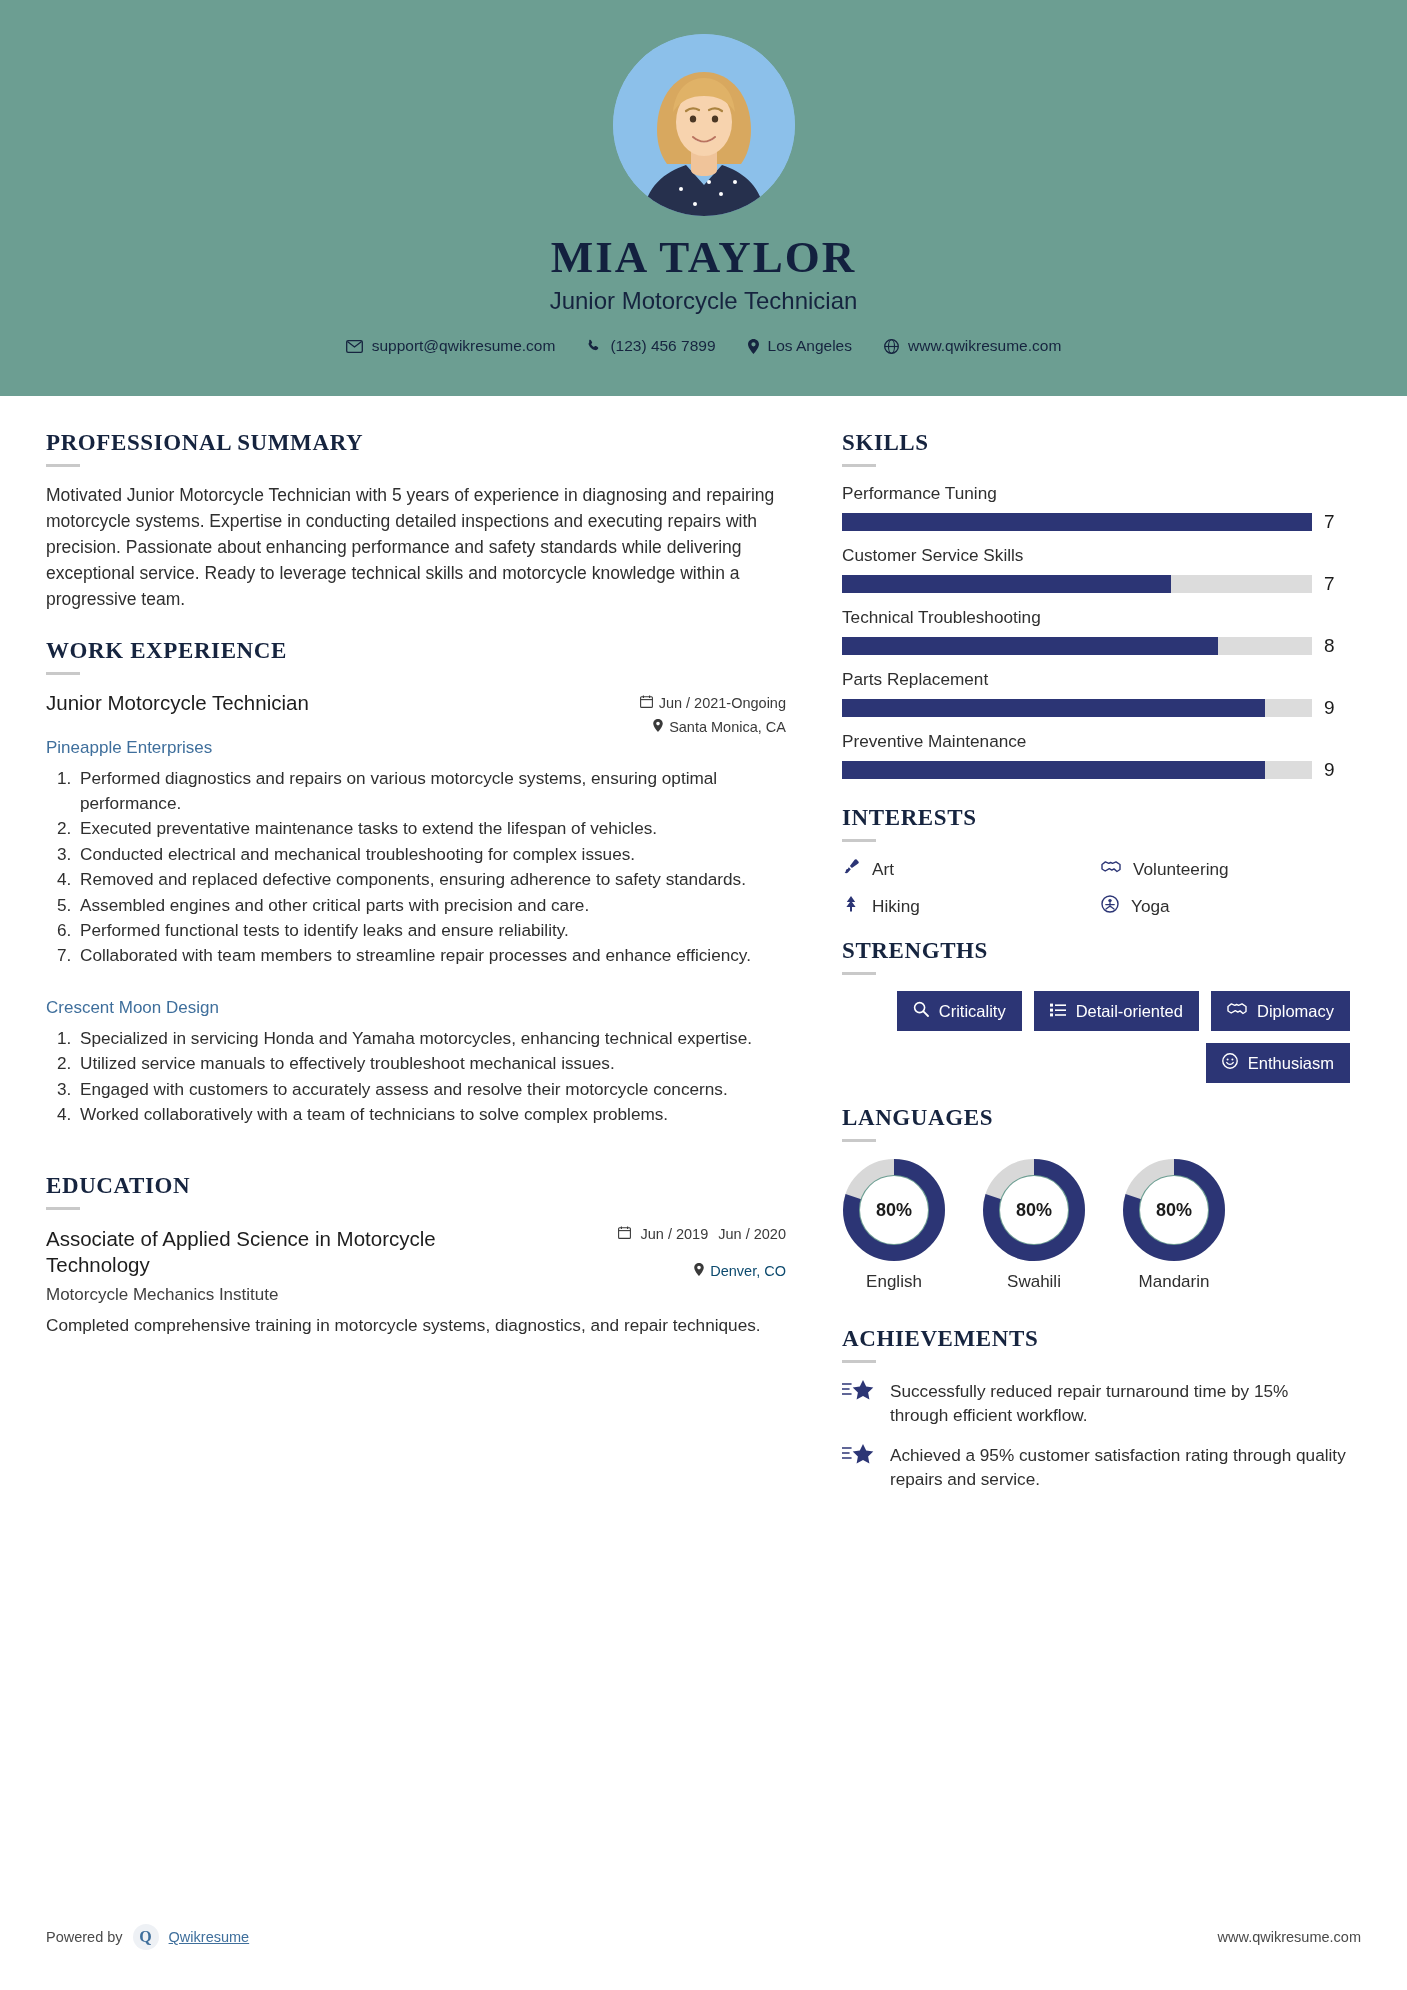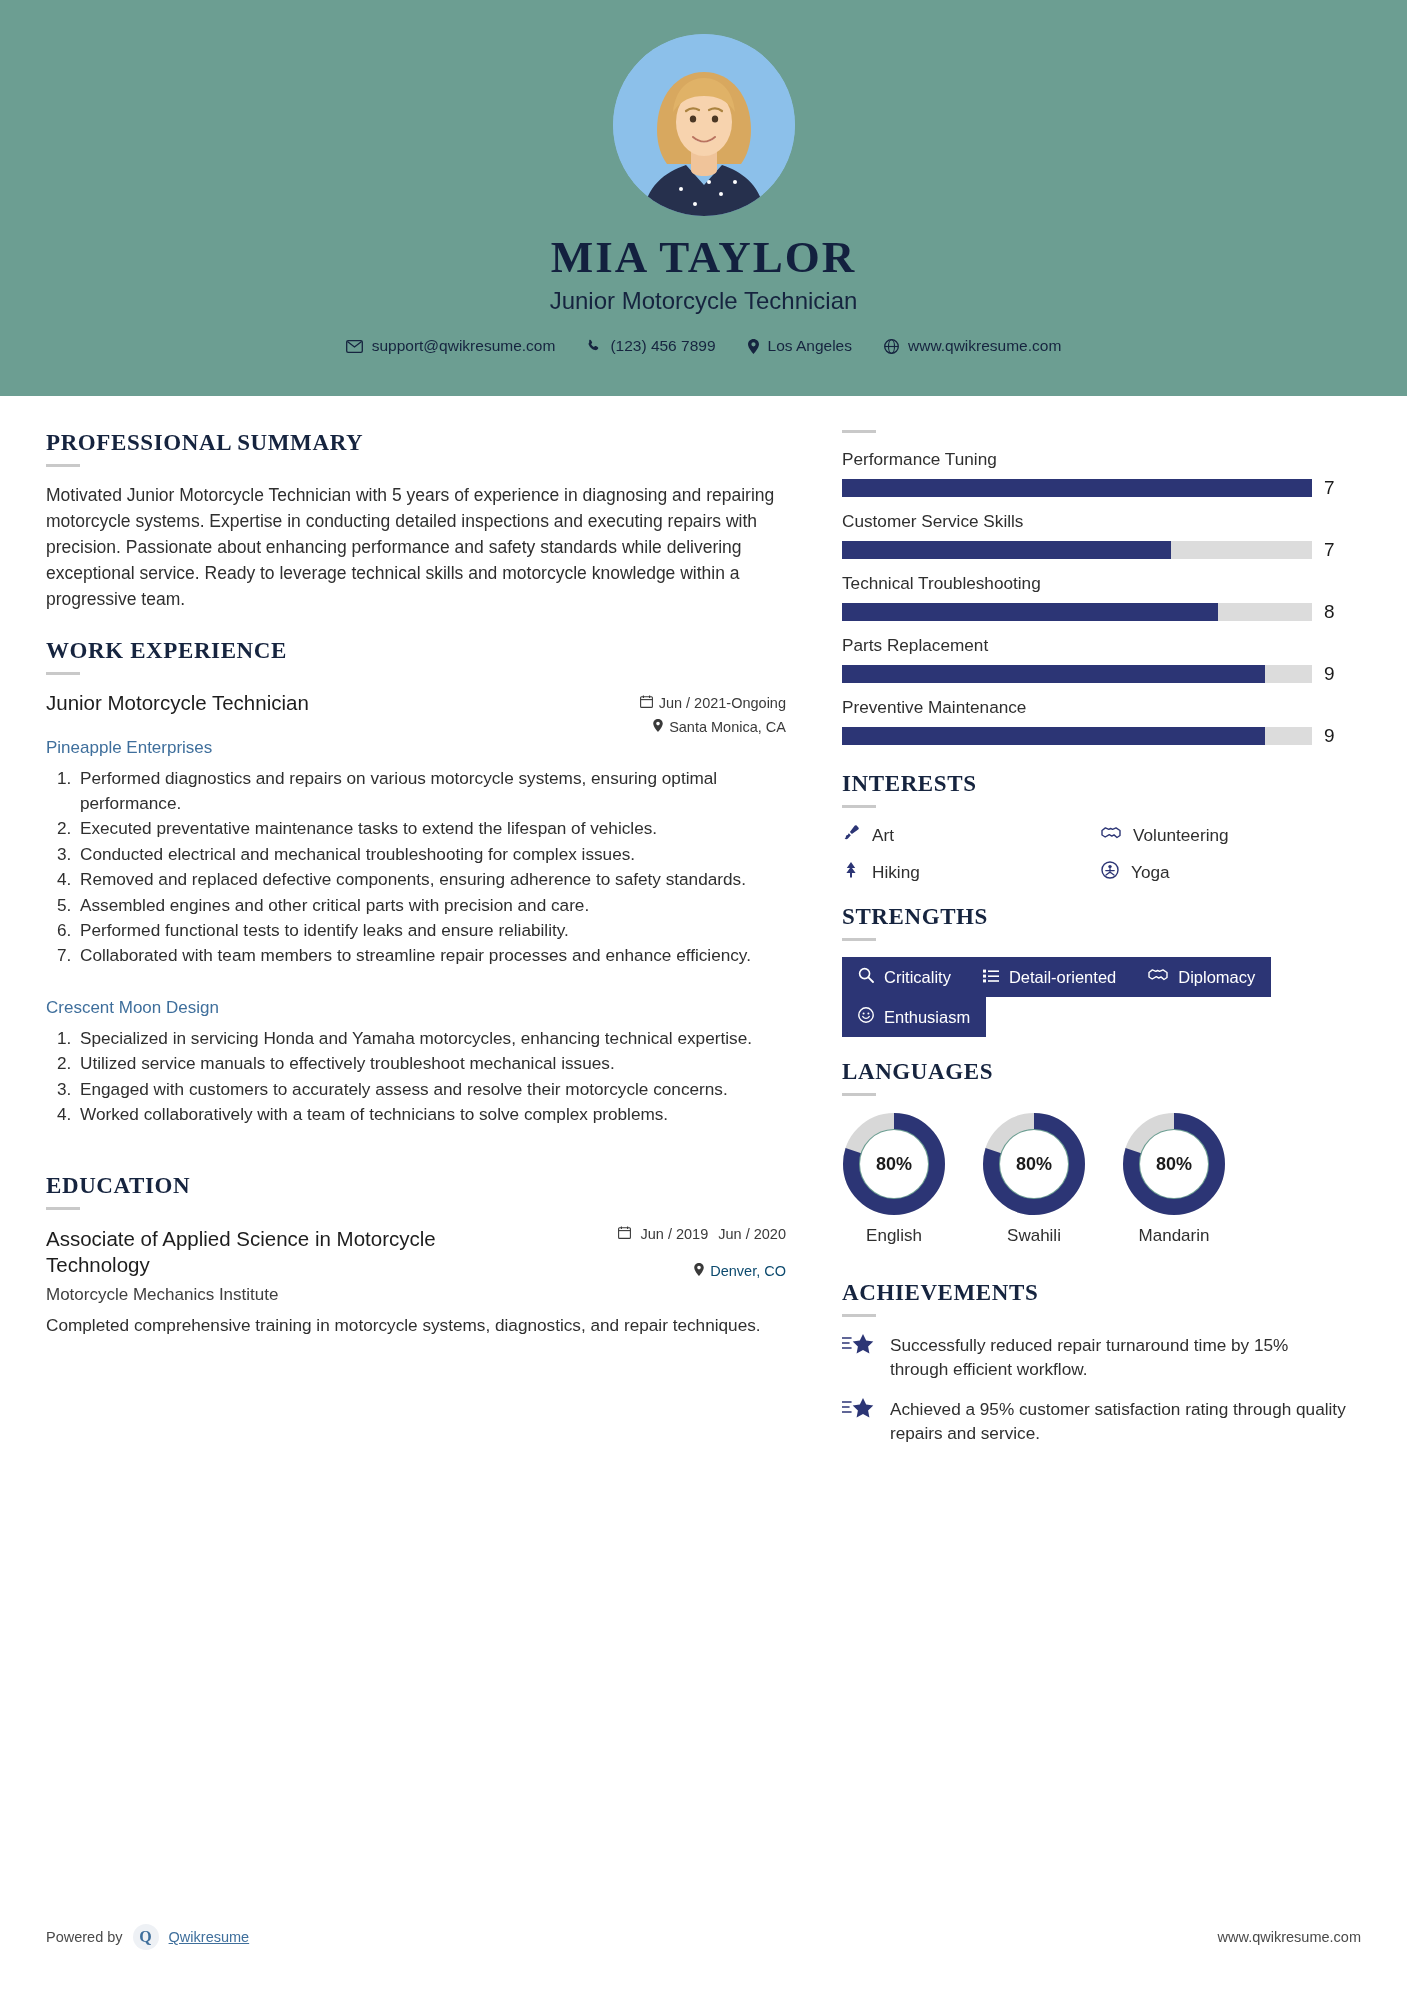--- a/index.html
+++ b/index.html
@@ -135,21 +135,21 @@
   .bar-val { font-size: 19px; color: #1b1b1b; width: 26px; }
 
   
   .interests {
     display: grid; grid-template-columns: 1fr 1fr; row-gap: 14px; column-gap: 10px;
     margin-bottom: 20px;
   }
   .interest { display:flex; align-items:center; gap: 12px; font-size: 17.2px; color:#2f2f2f; }
 
   
-  .strengths { display:flex; flex-wrap: wrap; margin-bottom: 22px; }
+  .strengths { display:flex; flex-wrap: wrap; gap: 12px; margin-bottom: 22px; justify-content: flex-end; }
   .strength {
     background: #2c3575; color: #fff; font-size: 16.5px;
     padding: 10px 16px; display:flex; align-items:center; gap: 10px;
   }
 
   
   .languages { display:flex; gap: 36px; margin-bottom: 20px; }
   .lang { text-align:center; }
   .donut { position: relative; width: 104px; height: 104px; }
   .donut .hole {
@@ -338,20 +338,21 @@
             </div>
           </div>
         </div>
         <div class="edu-school">Motorcycle Mechanics Institute</div>
         <div class="edu-desc">Completed comprehensive training in motorcycle systems, diagnostics, and repair techniques.</div>
       </div>
     </div>
 
     <div class="col-right">
 
+      <h2 class="section">SKILLS</h2>
       <div class="rule"></div>
 
       <div class="skills">
         <div class="skill">
           <div class="skill-name">Performance Tuning</div>
           <div class="skill-bar-row">
             <div class="bar-track">
                 <div class="bar-fill" style="width:100%"></div>
               </div>
             <div class="bar-val">7</div>

